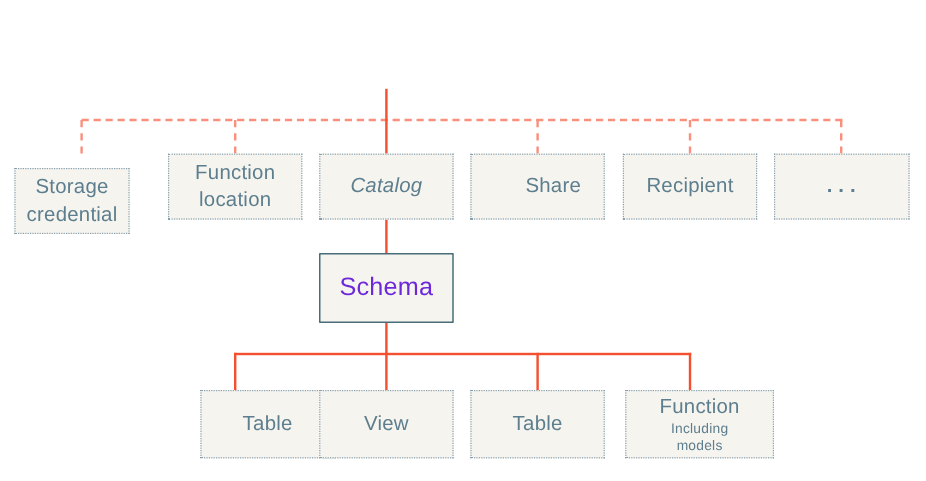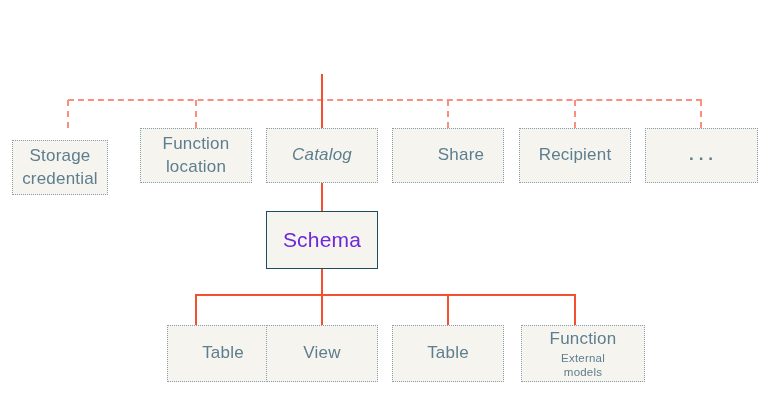--- a/index.html
+++ b/index.html
@@ -72,16 +72,16 @@
     <span class="lbl">Table</span>
   </div>
   <div class="node" style="left:266px;top:325px;width:112px;height:57px;">
     <span class="lbl">View</span>
   </div>
   <div class="node" style="left:392px;top:325px;width:112px;height:57px;">
     <span class="lbl">Table</span>
   </div>
   <div class="node" style="left:521px;top:325px;width:124px;height:57px;">
     <span class="lbl">Function</span>
-    <span class="note">External models</span>
+    <span class="note">Including models</span>
   </div>
 
 </div>
 
 </body></html>

